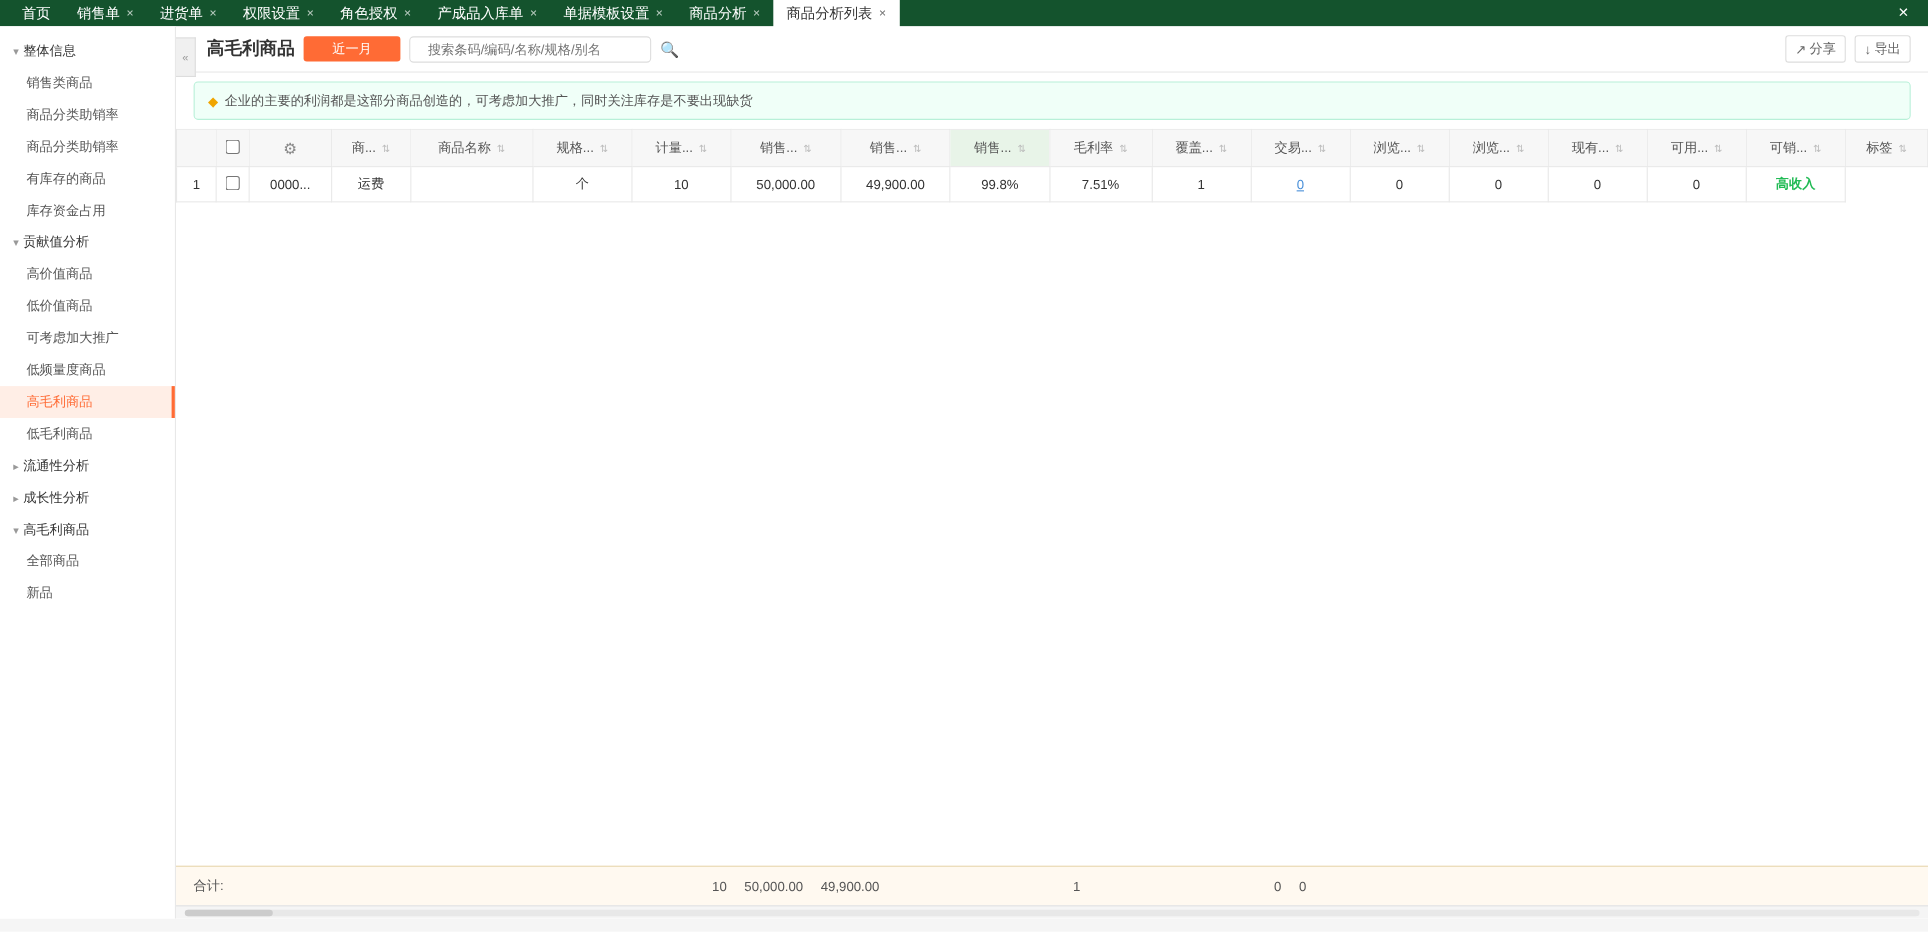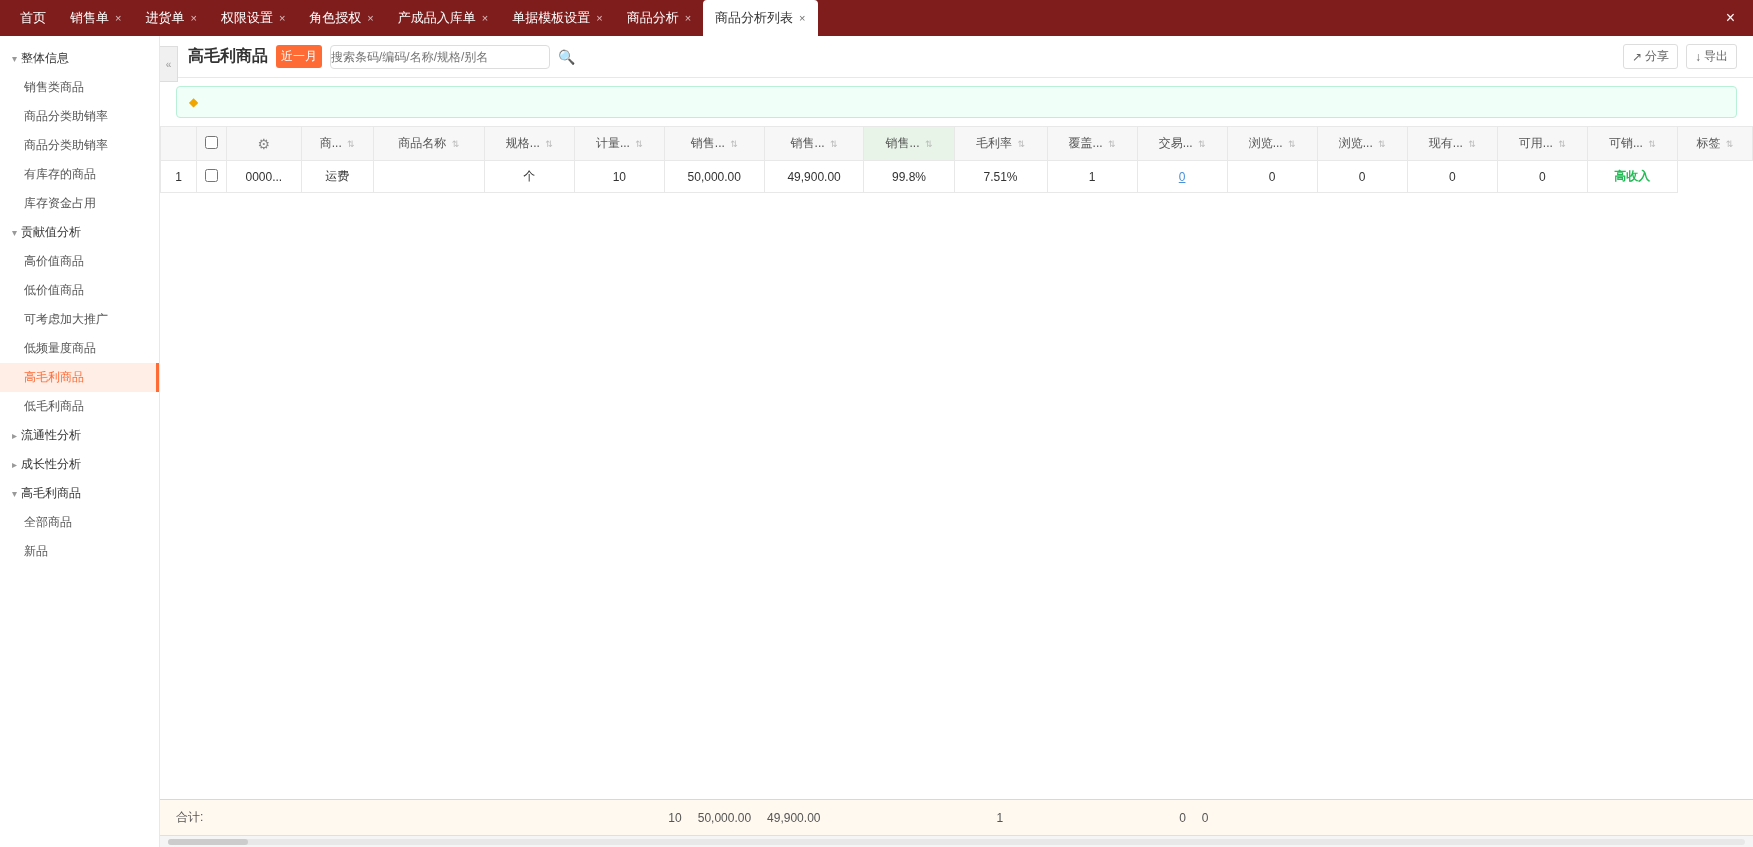--- a/index.html
+++ b/index.html
@@ -1,21 +1,21 @@
 <!DOCTYPE html>
 <html><head>
   <meta charset="utf-8">
   <style>
     * { margin: 0; padding: 0; box-sizing: border-box; }
     body { font-family: 'Microsoft YaHei', Arial, sans-serif; font-size: 12px; background: #f5f5f5; width: 1753px; height: 847px; overflow: hidden; }
 
     
     .top-nav {
-      background: #7f1d1d;
-      height: 36px;
+      background: #14532d;
+      height: 24px;
       display: flex;
       align-items: center;
       padding: 0 8px;
       gap: 0;
     }
     .nav-item {
       color: #fff;
       padding: 0 12px;
       height: 36px;
       display: flex;
@@ -121,29 +121,29 @@
     }
     .content-title {
       font-size: 16px;
       font-weight: bold;
       color: #333;
     }
     .time-filter-btn {
       background: #ff6b35;
       color: #fff;
       border: none;
-      padding: 3px 5px;
+      padding: 3px 26px;
       border-radius: 3px;
       font-size: 12px;
       cursor: pointer;
     }
     .search-input {
       border: 1px solid #ddd;
       border-radius: 4px;
-      padding: 4px 0;
+      padding: 4px 16px;
       font-size: 12px;
       width: 220px;
       color: #999;
     }
     .search-btn {
       background: none;
       border: none;
       cursor: pointer;
       color: #999;
       font-size: 14px;
@@ -223,21 +223,21 @@
     .summary-bar {
       background: #fff9f0;
       border-top: 1px solid #e8d8b0;
       padding: 8px 16px;
       display: flex;
       align-items: center;
       font-size: 12px;
       color: #555;
       min-height: 36px;
     }
-    .summary-label { margin-right: 37px; font-weight: 500; }
+    .summary-label { margin-right: 16px; font-weight: 500; }
     .summary-cell {
       padding: 0 8px;
       text-align: center;
     }
 
     
     .scrollbar-area {
       height: 12px;
       background: #f5f5f5;
       border-top: 1px solid #e0e0e0;
@@ -392,20 +392,21 @@
         <span>分享</span>
       </button>
       <button class="action-btn">
         <span>↓</span>
         <span>导出</span>
       </button>
     </div>
 
     <div class="info-bar">
       <span class="info-icon">◆</span>
+      <span>企业的主要的利润都是这部分商品创造的，可考虑加大推广，同时关注库存是不要出现缺货</span>
     </div>
 
     <div class="table-wrapper">
       <table>
         <thead>
           <tr>
             <th class="col-seq"></th>
             <th class="col-check">
               <input type="checkbox" style="">
             </th>

